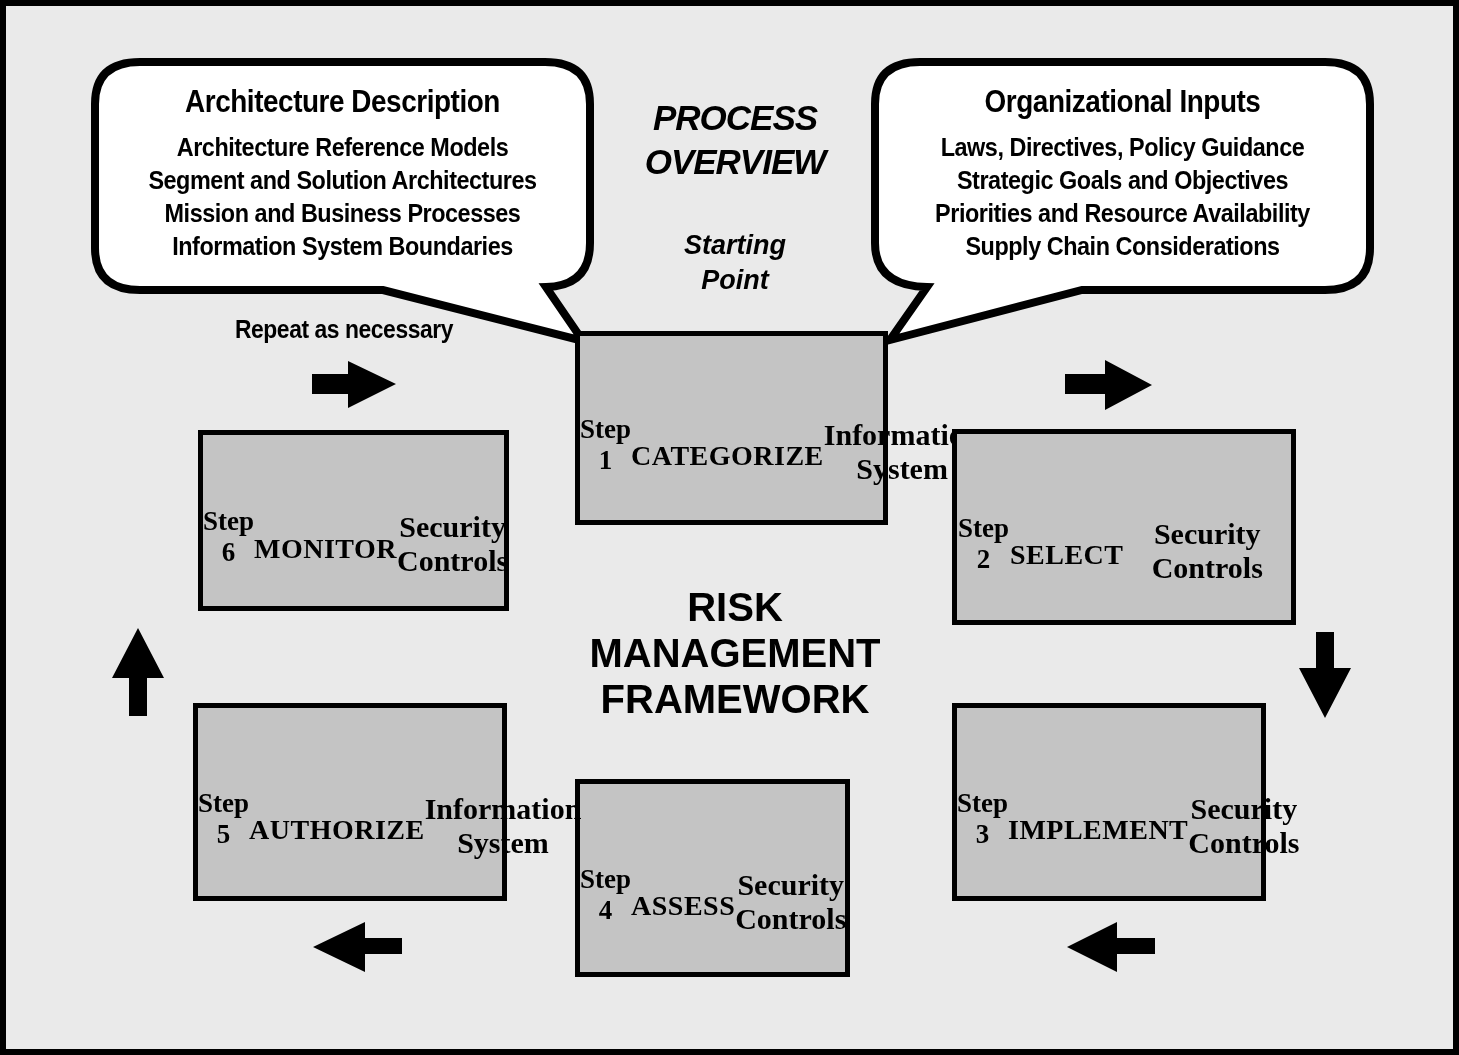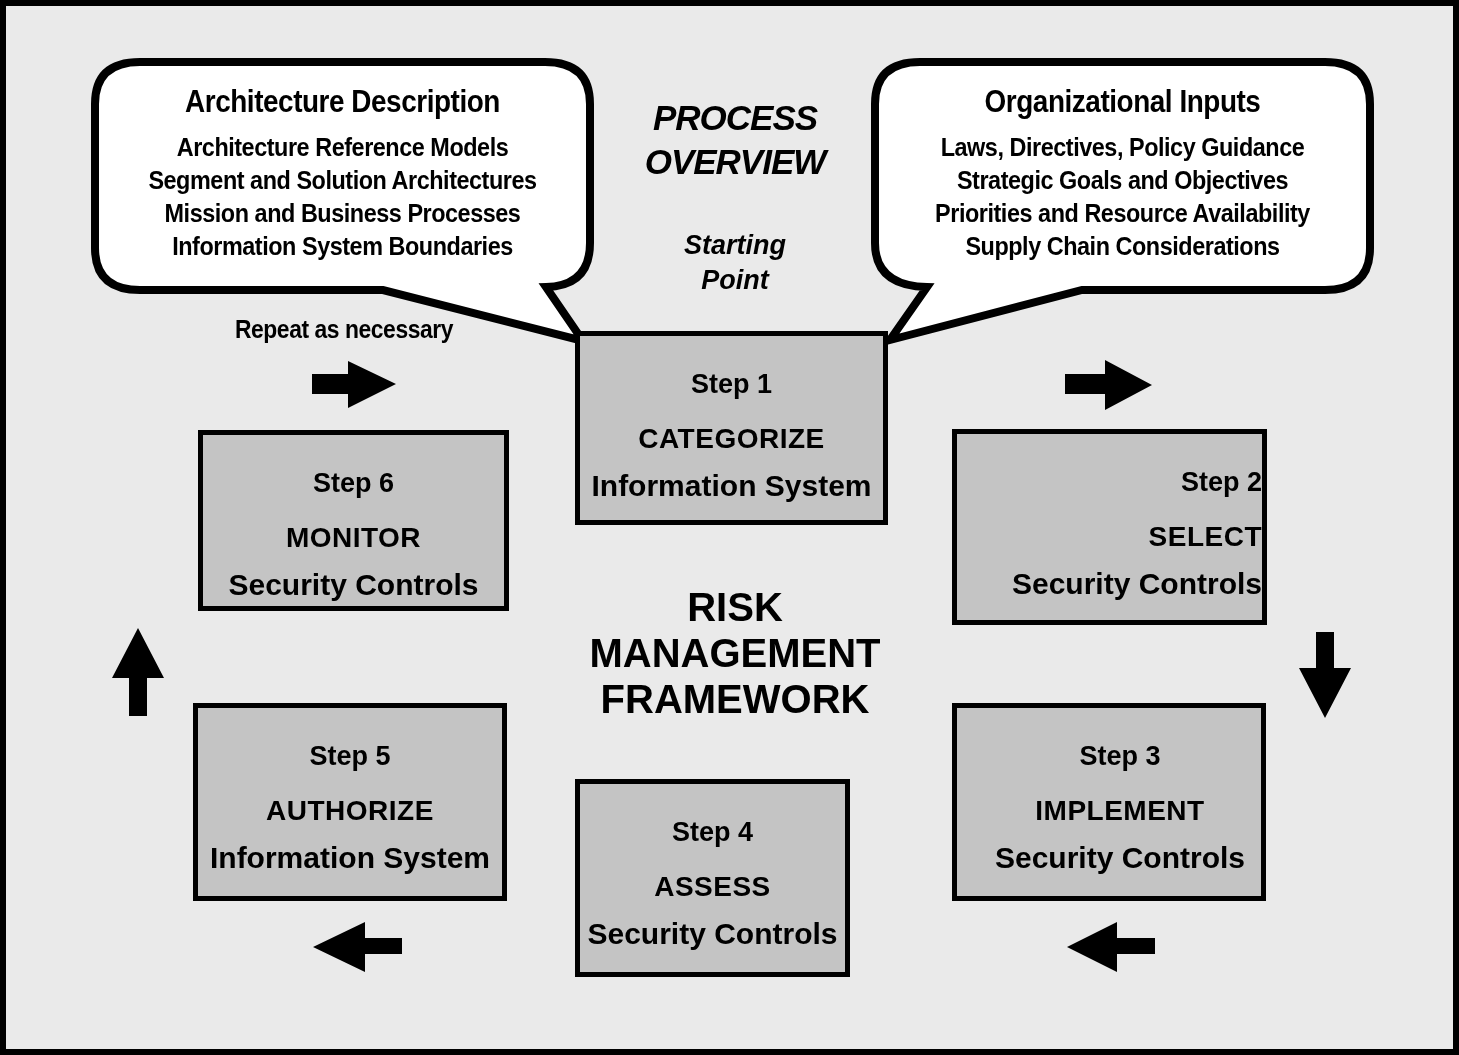--- a/index.html
+++ b/index.html
@@ -36,23 +36,24 @@
             font-size:27px;line-height:35px;margin-top:32px;}
   .repeat{left:194px;top:314px;width:300px;font-weight:bold;font-size:26px;
             transform:scaleX(0.88);transform-origin:50% 0;letter-spacing:-0.5px;}
   .rmf{left:535px;top:584px;width:400px;font-weight:bold;font-size:40px;line-height:46px;}
 
   .step-box{
     position:absolute;
     background:var(--box-fill);
     border:5px solid var(--line);
     box-sizing:border-box;
-    display:flex;flex-direction:column;align-items:center;
+    display:flex;flex-direction:row;align-items:center;
     padding-top:33px;
     text-align:center;
+    font-family:Liberation Serif, serif;
   }
   .step-label{font-size:27px;font-weight:bold;}
   .step-action{margin-top:23px;font-size:28px;font-weight:bold;letter-spacing:0.5px;}
   .step-target{margin-top:14px;font-size:30px;font-weight:bold;}
 </style>
 </head>
 <body>
 
 <div class="canvas">
 
@@ -104,27 +105,27 @@
     <div>MANAGEMENT</div>
     <div>FRAMEWORK</div>
   </div>
 
   <div class="step-box" style="left:575px;top:331px;width:313px;height:194px;">
     <div class="step-label">Step 1</div>
     <div class="step-action">CATEGORIZE</div>
     <div class="step-target">Information System</div>
   </div>
 
-  <div class="step-box" style="left:952px;top:429px;width:315px;height:196px;align-items:flex-end;">
+  <div class="step-box" style="left:952px;top:429px;width:344px;height:196px;">
     <div class="step-label">Step 2</div>
     <div class="step-action">SELECT</div>
     <div class="step-target">Security Controls</div>
   </div>
 
-  <div class="step-box" style="left:952px;top:703px;width:314px;height:198px;padding-left:22px;">
+  <div class="step-box" style="left:952px;top:703px;width:314px;height:198px;">
     <div class="step-label">Step 3</div>
     <div class="step-action">IMPLEMENT</div>
     <div class="step-target">Security Controls</div>
   </div>
 
   <div class="step-box" style="left:575px;top:779px;width:275px;height:198px;">
     <div class="step-label">Step 4</div>
     <div class="step-action">ASSESS</div>
     <div class="step-target">Security Controls</div>
   </div>

